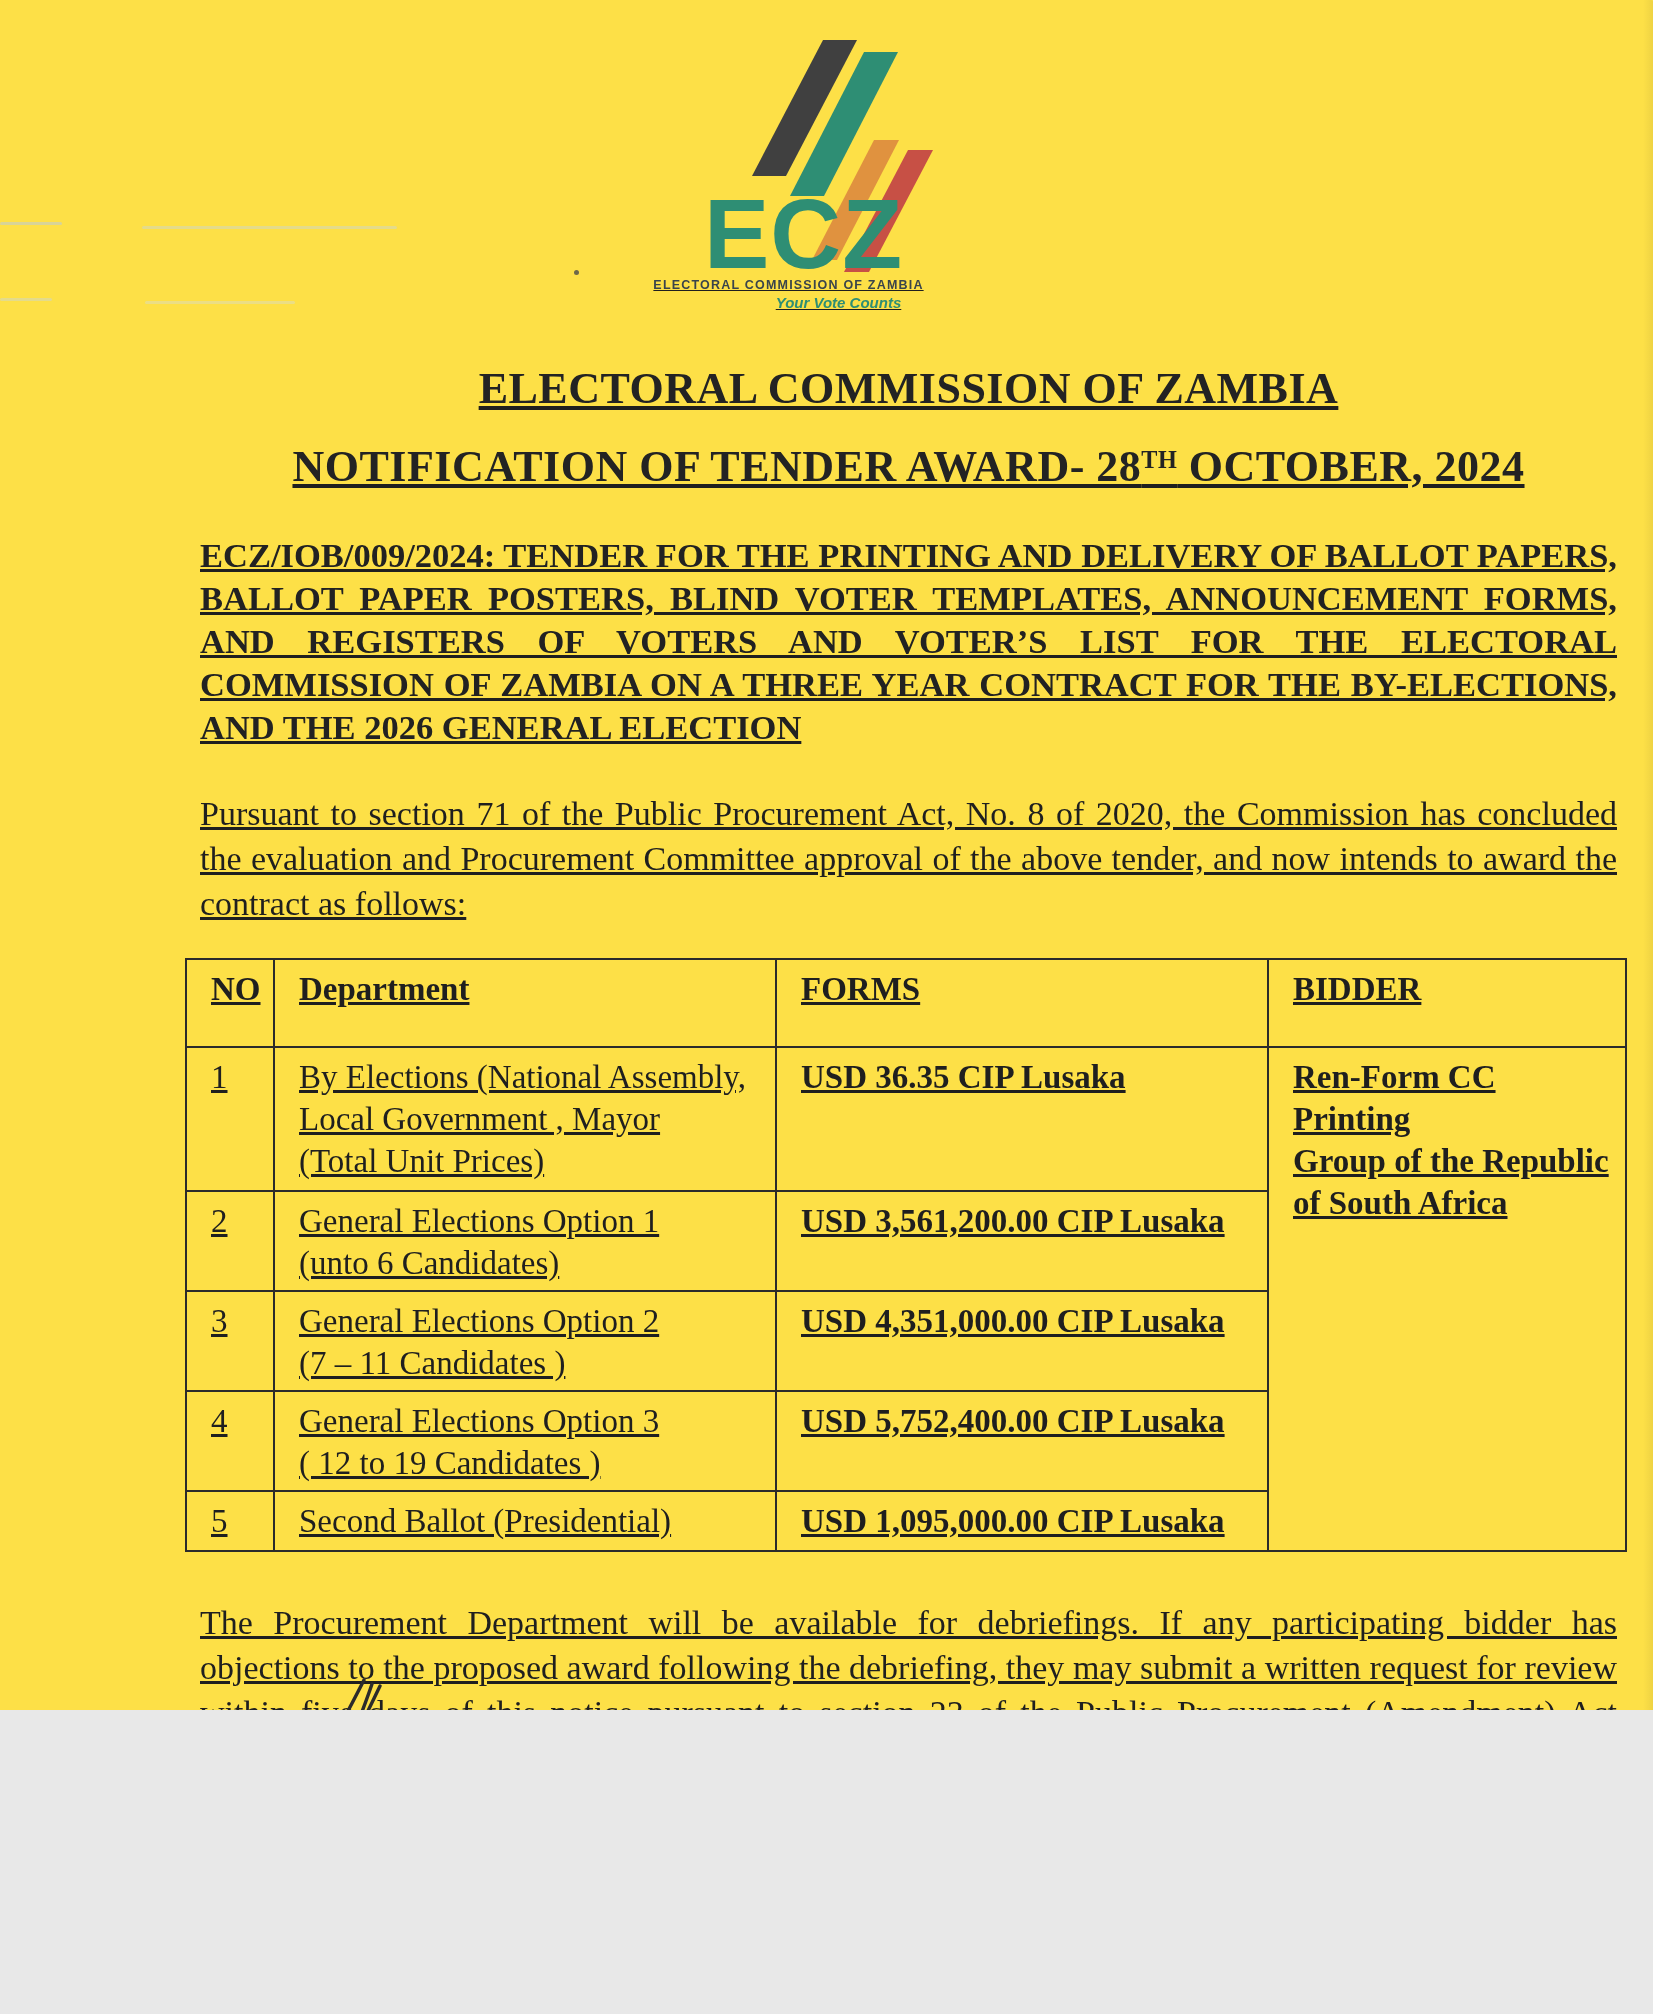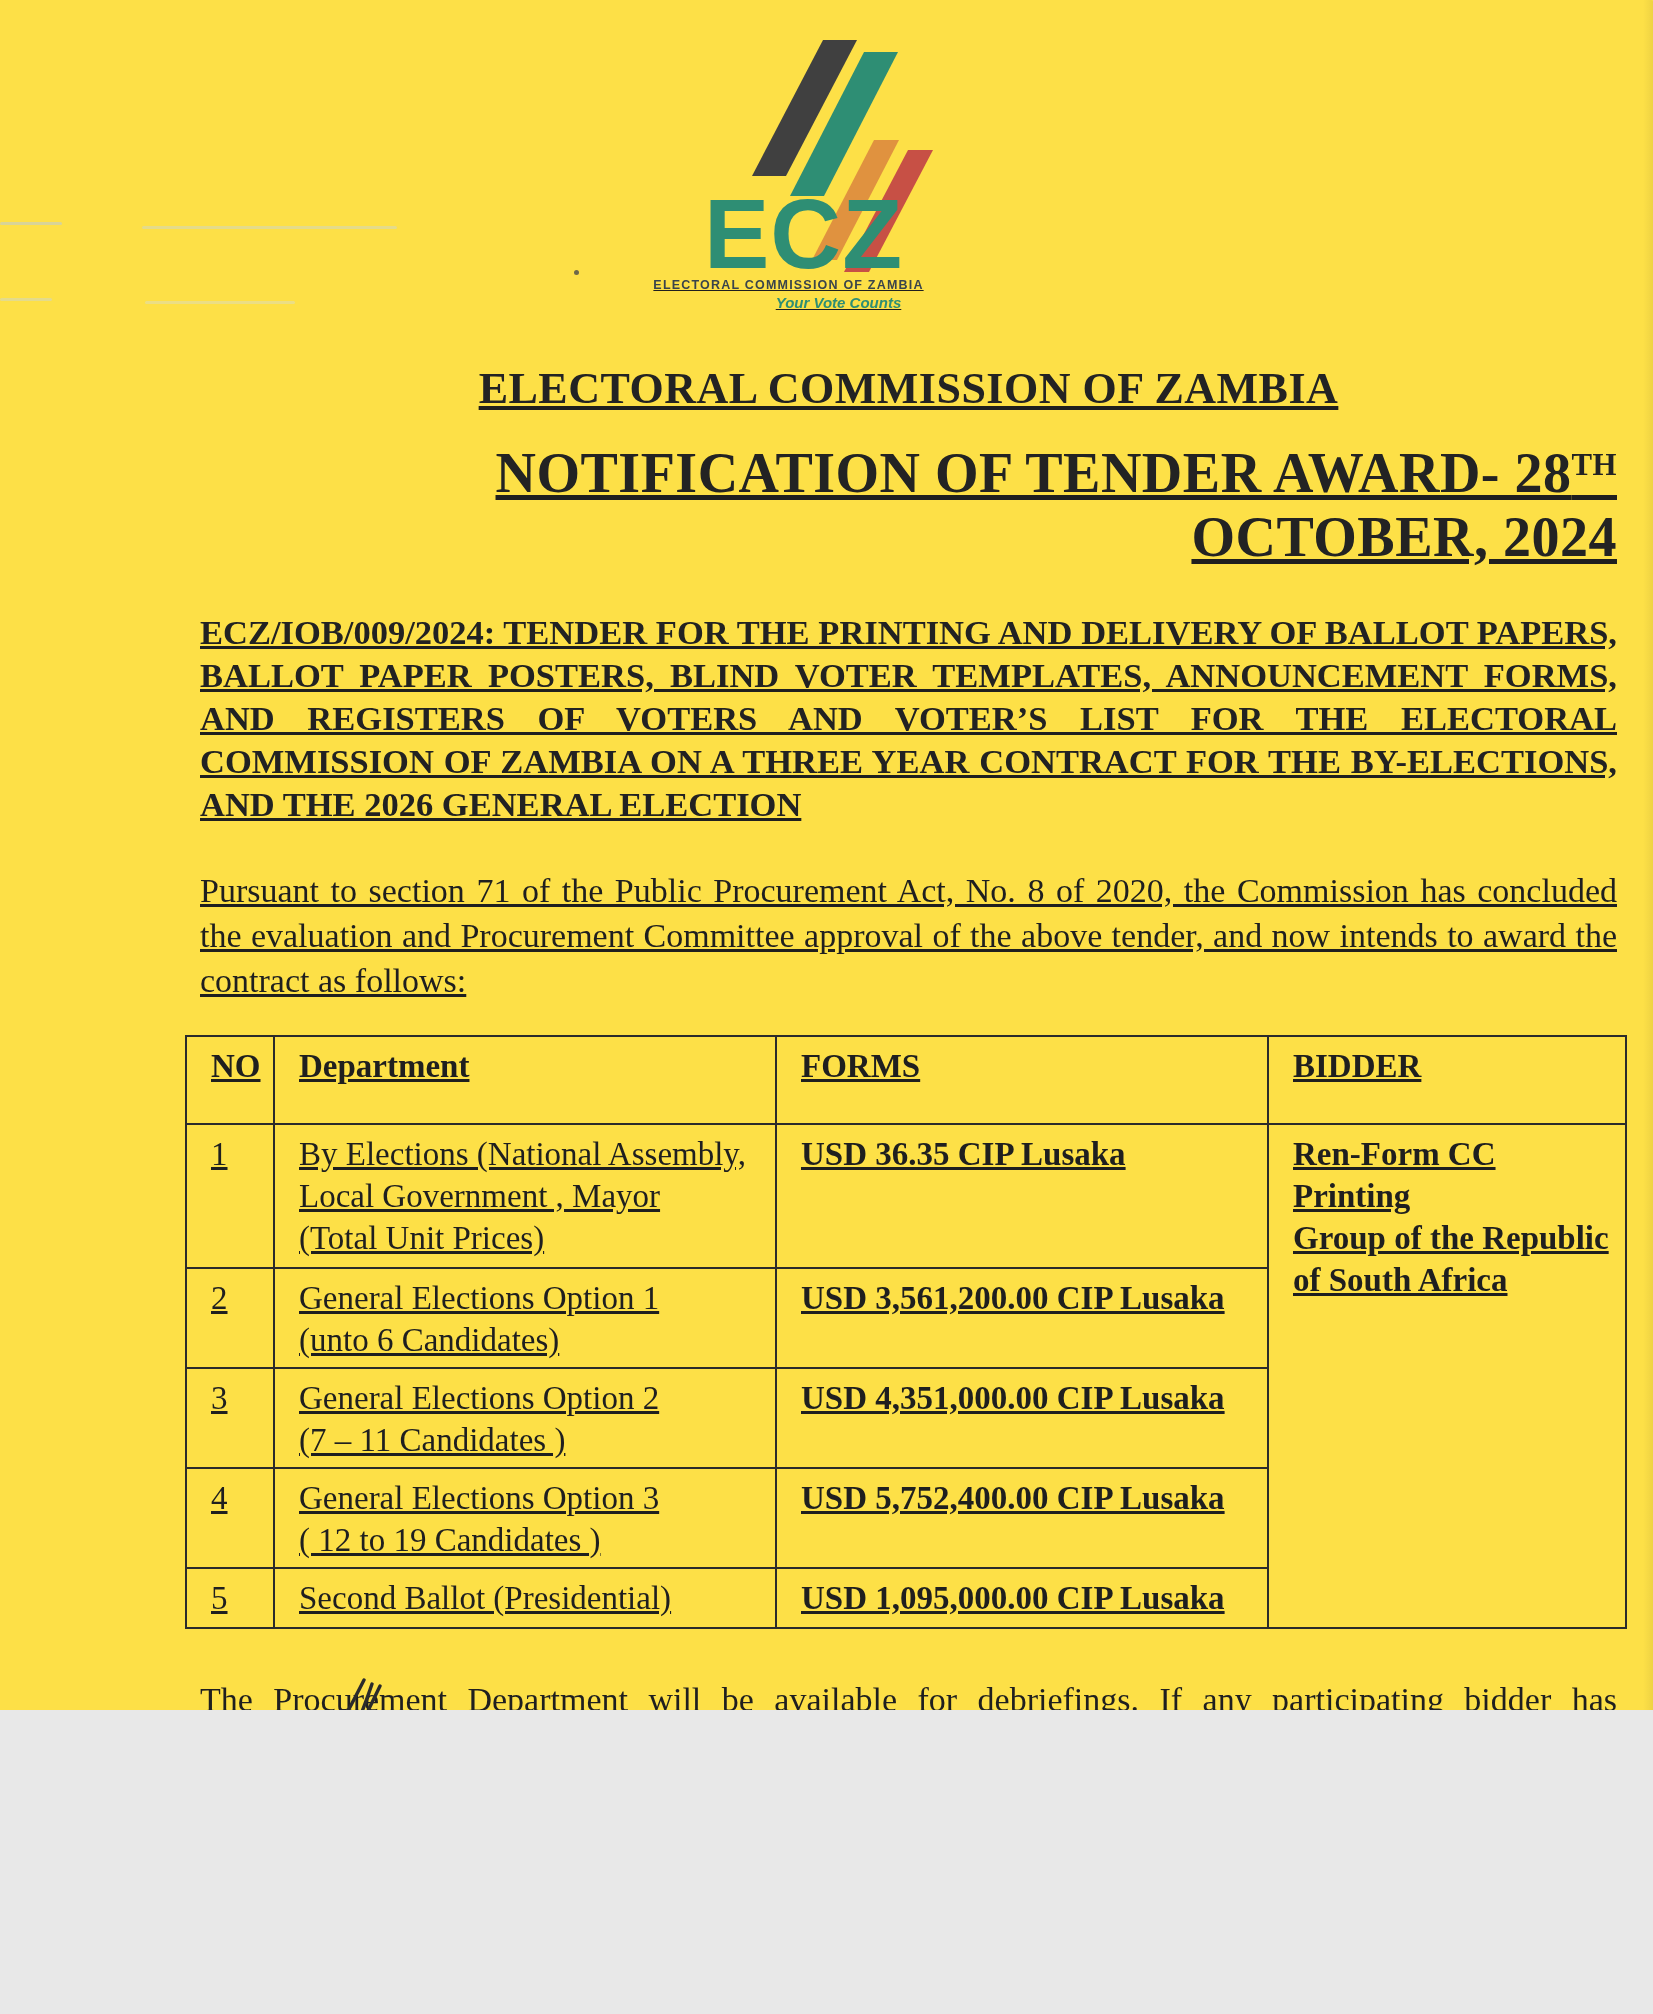--- a/index.html
+++ b/index.html
@@ -22,21 +22,21 @@
     font-family:"Liberation Sans", sans-serif; font-style:italic; font-weight:bold;
     font-size:15px; color:#2e8e74; margin-top:2px; transform:translateX(12px);
   }
 
   
   .h1{
     margin-top:52px; text-align:center; font-weight:bold; font-size:44px;
     color:#232323; letter-spacing:0.5px;
   }
   .h2{
-    margin-top:27px; text-align:right; font-weight:bold; font-size:56px;
+    margin-top:27px; text-align:center; font-weight:bold; font-size:44px;
     color:#232323; letter-spacing:0.5px;
   }
   .sup{ font-size:0.55em; position:relative; top:-0.55em; }
 
   
   .tender-ref{
     margin-top:42px; font-weight:bold; font-size:34.5px; line-height:43px;
     text-align:justify; color:#222;
   }
   .para{

